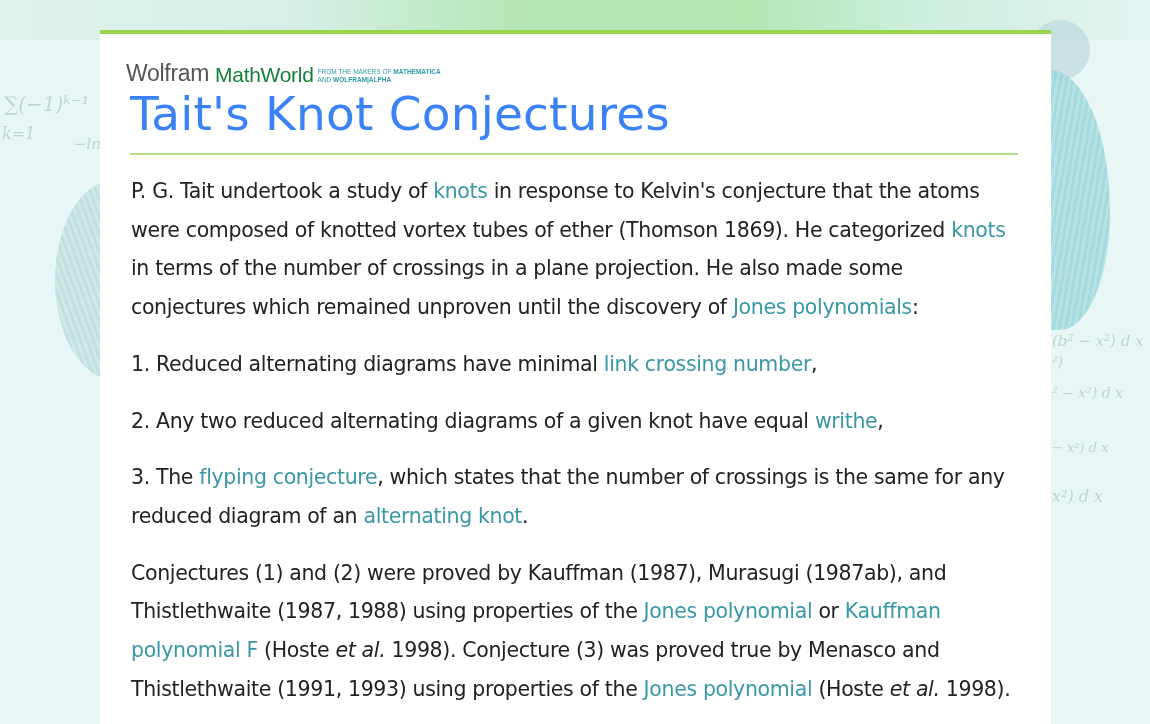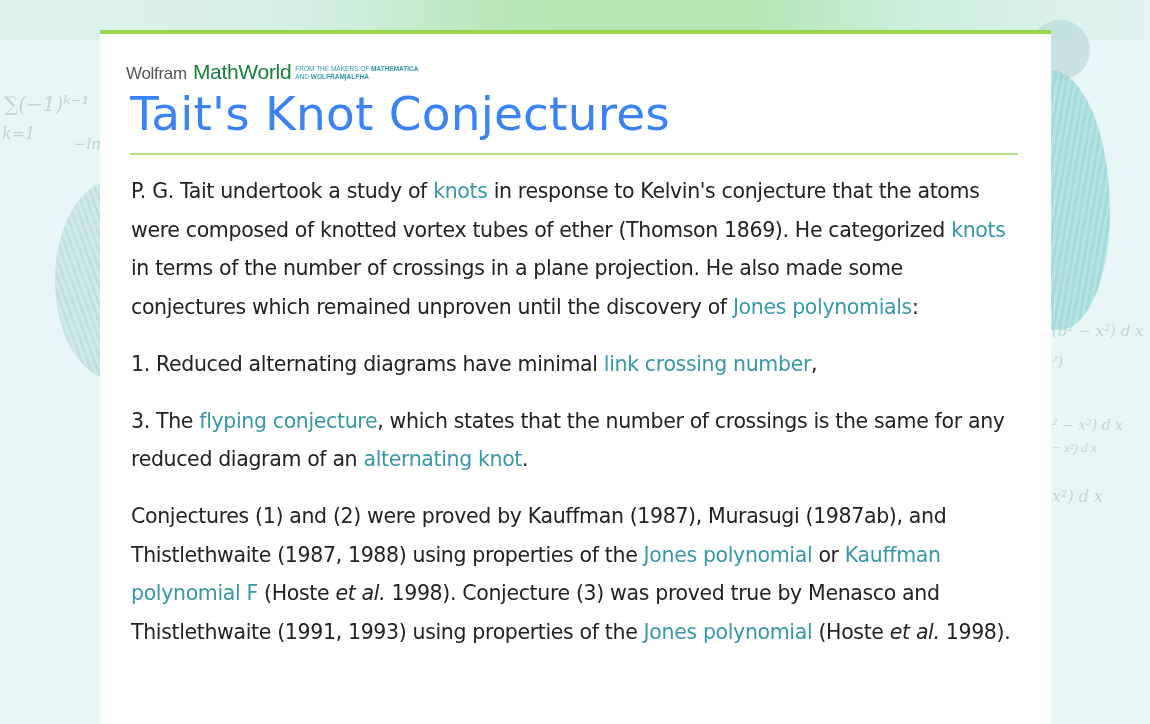--- a/index.html
+++ b/index.html
@@ -32,21 +32,21 @@
     position:absolute; left:1030px; top:20px; width:60px; height:60px;
     background:#b6d6d8; border-radius:50%; opacity:0.6;
   }
   .card {
     position:absolute; left:100px; top:30px; width:951px; height:700px;
     background:#ffffff; border-top:4px solid #97d54b;
   }
   .brand {
     position:absolute; left:26px; top:26px; display:flex; align-items:flex-end;
   }
-  .brand-wolfram { font-size:17px; color:#555; letter-spacing:-0.3px; }
+  .brand-wolfram { font-size:23px; color:#555; letter-spacing:-0.3px; }
   .brand-mathworld { font-size:21px; color:#15803d; margin-left:6px; letter-spacing:-0.3px; }
   .brand-tag { margin-left:4px; font-size:6.5px; line-height:8px; color:#2f9aa8; padding-bottom:3px; }
   .brand-tag b { font-weight:bold; }
   .page-title {
     position:absolute; left:30px; top:52px; margin:0;
     font-size:47px; font-weight:normal; color:#3b82f6; letter-spacing:0.2px;
     font-family:"DejaVu Sans", sans-serif;
   }
   .title-rule {
     position:absolute; left:30px; top:119px; width:888px; height:2px; background:#b2de84;
@@ -65,42 +65,43 @@
 
 <div class="bg-top"></div>
 <div class="bg-shape-left"></div>
 <div class="bg-shape-right2"></div>
 <div class="bg-shape-right"></div>
 
 <div class="bg-math" style="left:4px;top:92px;font-size:20px;">∑(−1)ᵏ⁻¹</div>
 <div class="bg-math" style="left:2px;top:124px;font-size:16px;">k=1</div>
 <div class="bg-math" style="left:74px;top:135px;font-size:15px;">−ln</div>
 <div class="bg-math" style="left:1054px;top:271px;font-size:15px;">x²</div>
-<div class="bg-math" style="left:1052px;top:322px;font-size:15px;">(b² − x²)  d x</div>
+<div class="bg-math" style="left:1052px;top:332px;font-size:15px;">(b² − x²)  d x</div>
 <div class="bg-math" style="left:1052px;top:354px;font-size:14px;">²)</div>
-<div class="bg-math" style="left:1052px;top:385px;font-size:14px;margin-top:32px;">² − x²)  d x</div>
-<div class="bg-math" style="left:1052px;top:440px;font-size:13px;font-family:Liberation Serif, serif;">− x²)  d x</div>
+<div class="bg-math" style="left:1052px;top:385px;font-size:14px;">² − x²)  d x</div>
+<div class="bg-math" style="left:1052px;top:440px;font-size:13px;">− x²)  d x</div>
 <div class="bg-math" style="left:1052px;top:487px;font-size:16px;">x²)  d x</div>
 
 <div class="card">
   <div class="brand">
     <span class="brand-wolfram">Wolfram</span>
     <span class="brand-mathworld">MathWorld</span>
     <span class="brand-tag">
       <span>FROM THE MAKERS OF </span><b>MATHEMATICA</b><br>
       <span>AND </span><b>WOLFRAM|ALPHA</b>
     </span>
   </div>
 
   <h1 class="page-title">Tait's Knot Conjectures</h1>
   <div class="title-rule"></div>
 
   <div class="content">
     <p><span>P. G. Tait undertook a study of </span><a href="#">knots</a><span> in response to Kelvin's conjecture that the atoms were composed of knotted vortex tubes of ether (Thomson 1869). He categorized </span><a href="#">knots</a><span> in terms of the number of crossings in a plane projection. He also made some conjectures which remained unproven until the discovery of </span><a href="#">Jones polynomials</a><span>:</span></p>
 
     <p><span>1. Reduced alternating diagrams have minimal </span><a href="#">link crossing number</a><span>,</span></p>
 
+    <p><span>2. Any two reduced alternating diagrams of a given knot have equal </span><a href="#">writhe</a><span>,</span></p>
 
     <p><span>3. The </span><a href="#">flyping conjecture</a><span>, which states that the number of crossings is the same for any reduced diagram of an </span><a href="#">alternating knot</a><span>.</span></p>
 
     <p><span>Conjectures (1) and (2) were proved by Kauffman (1987), Murasugi (1987ab), and Thistlethwaite (1987, 1988) using properties of the </span><a href="#">Jones polynomial</a><span> or </span><a href="#">Kauffman polynomial F</a><span> (Hoste </span><i>et al.</i><span> 1998). Conjecture (3) was proved true by Menasco and Thistlethwaite (1991, 1993) using properties of the </span><a href="#">Jones polynomial</a><span> (Hoste </span><i>et al.</i><span> 1998).</span></p>
   </div>
 </div>
 
 </body></html>

